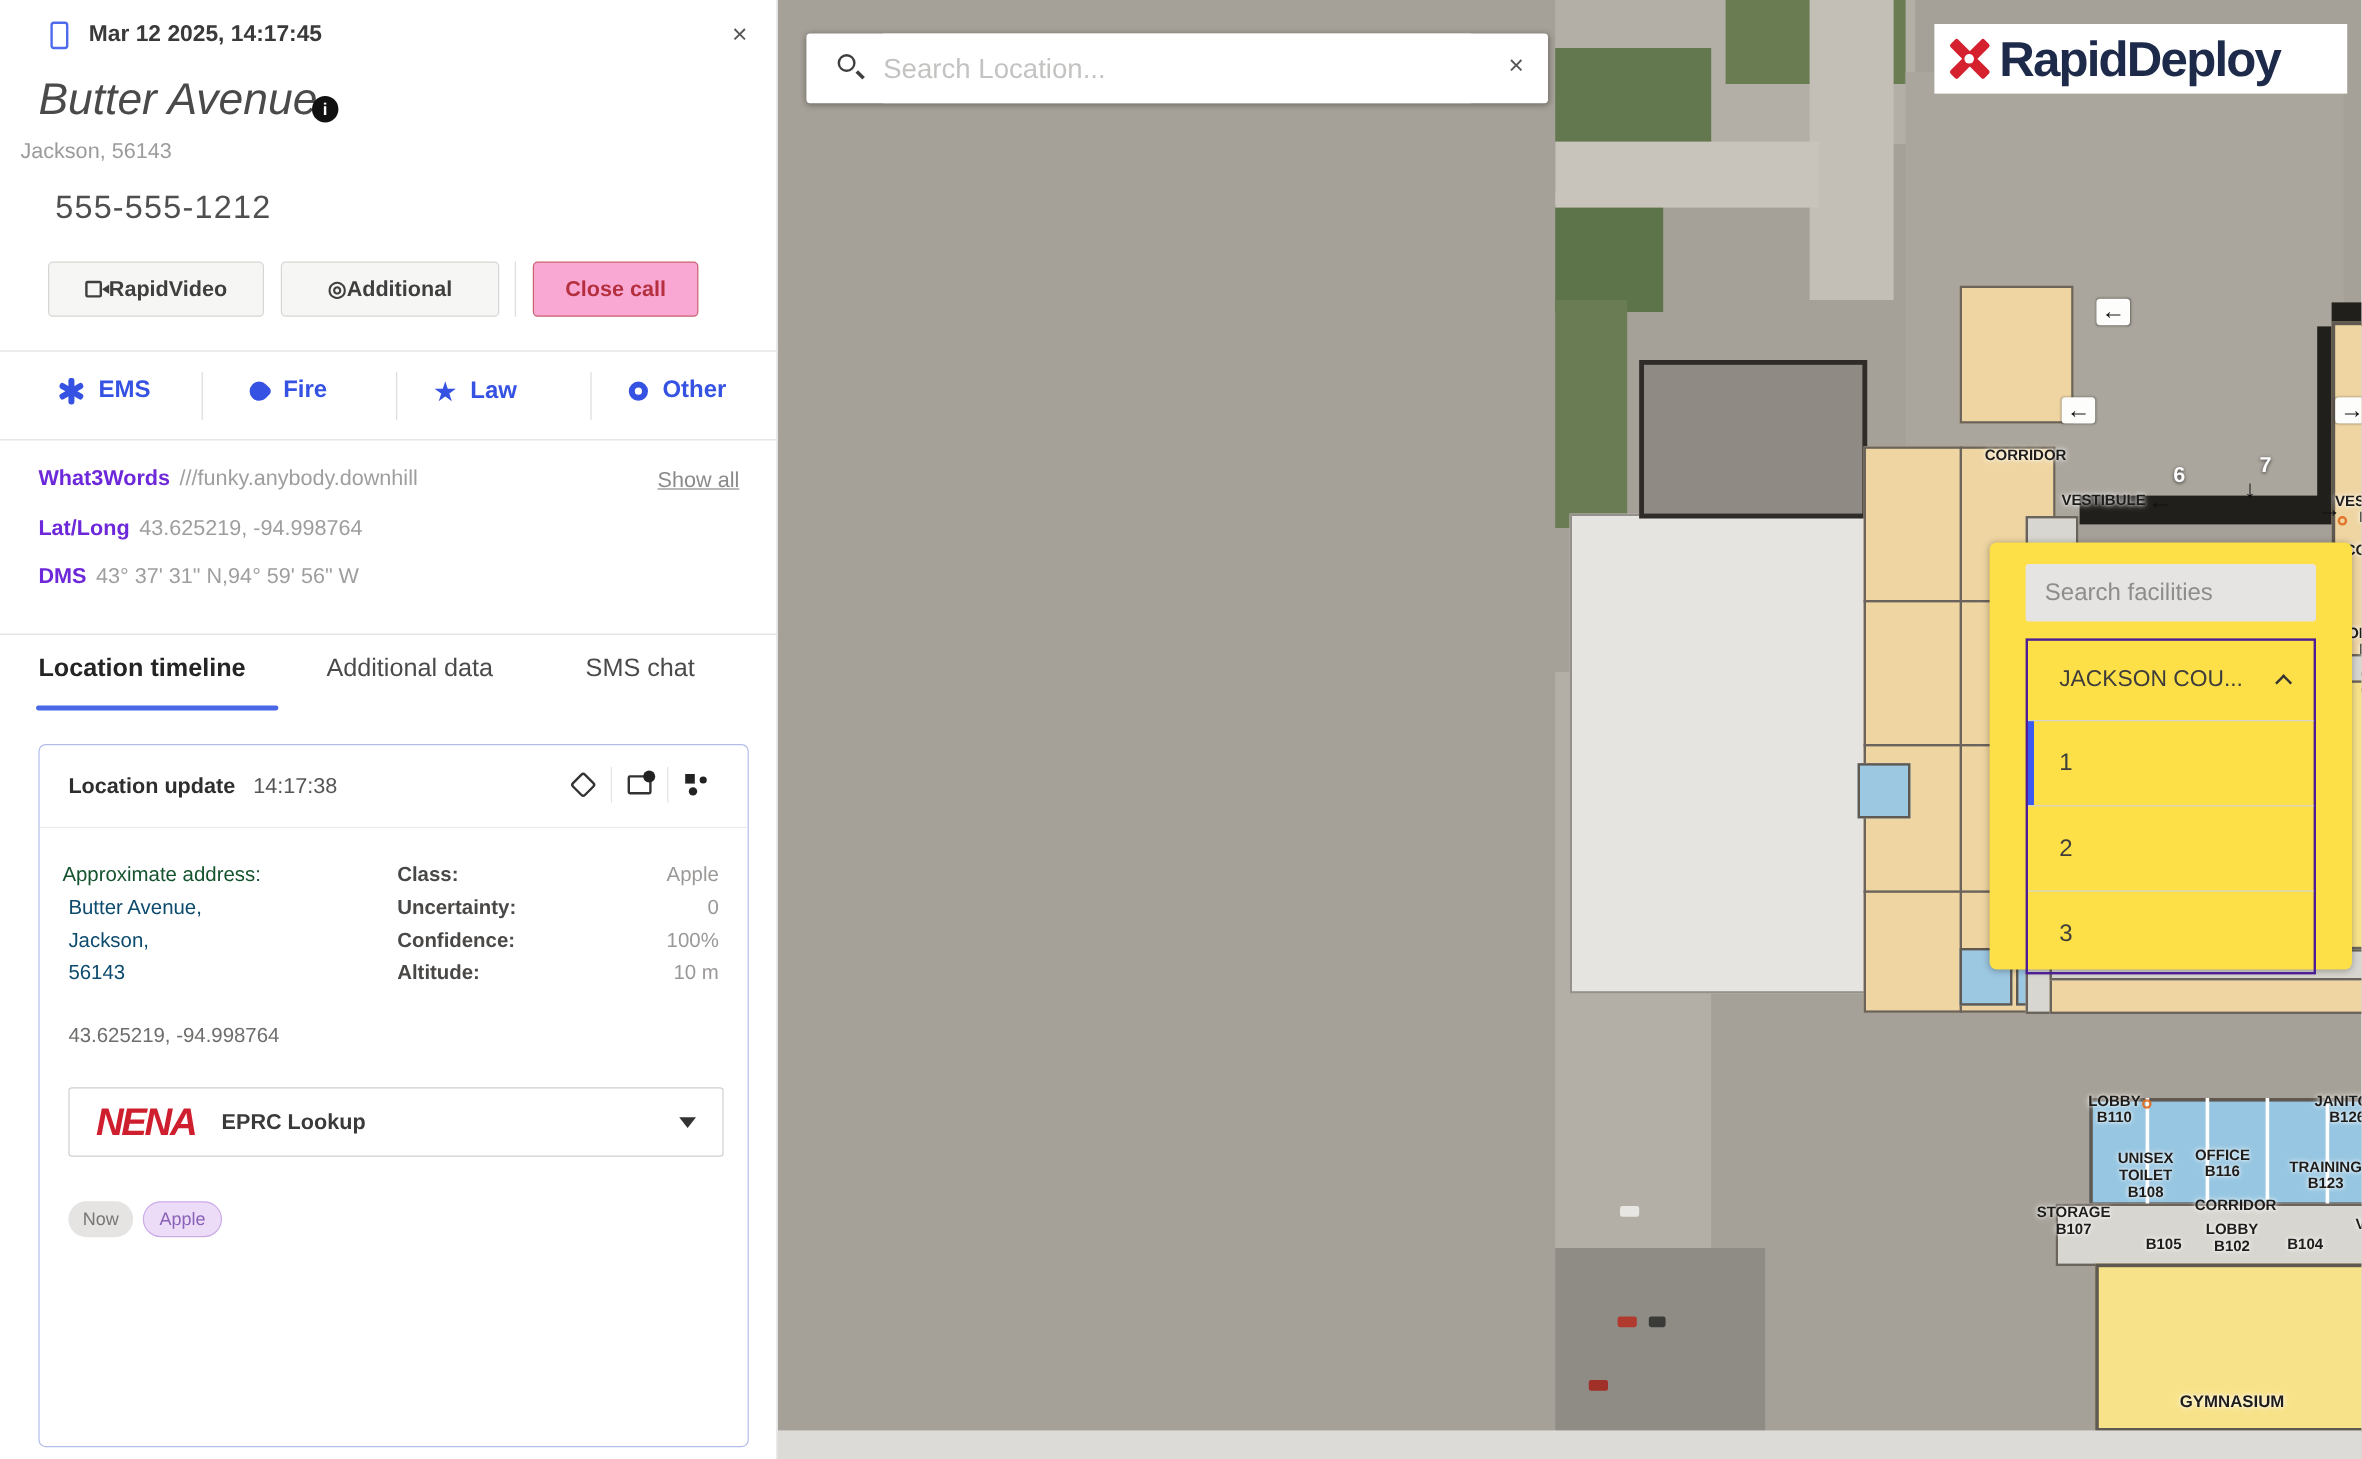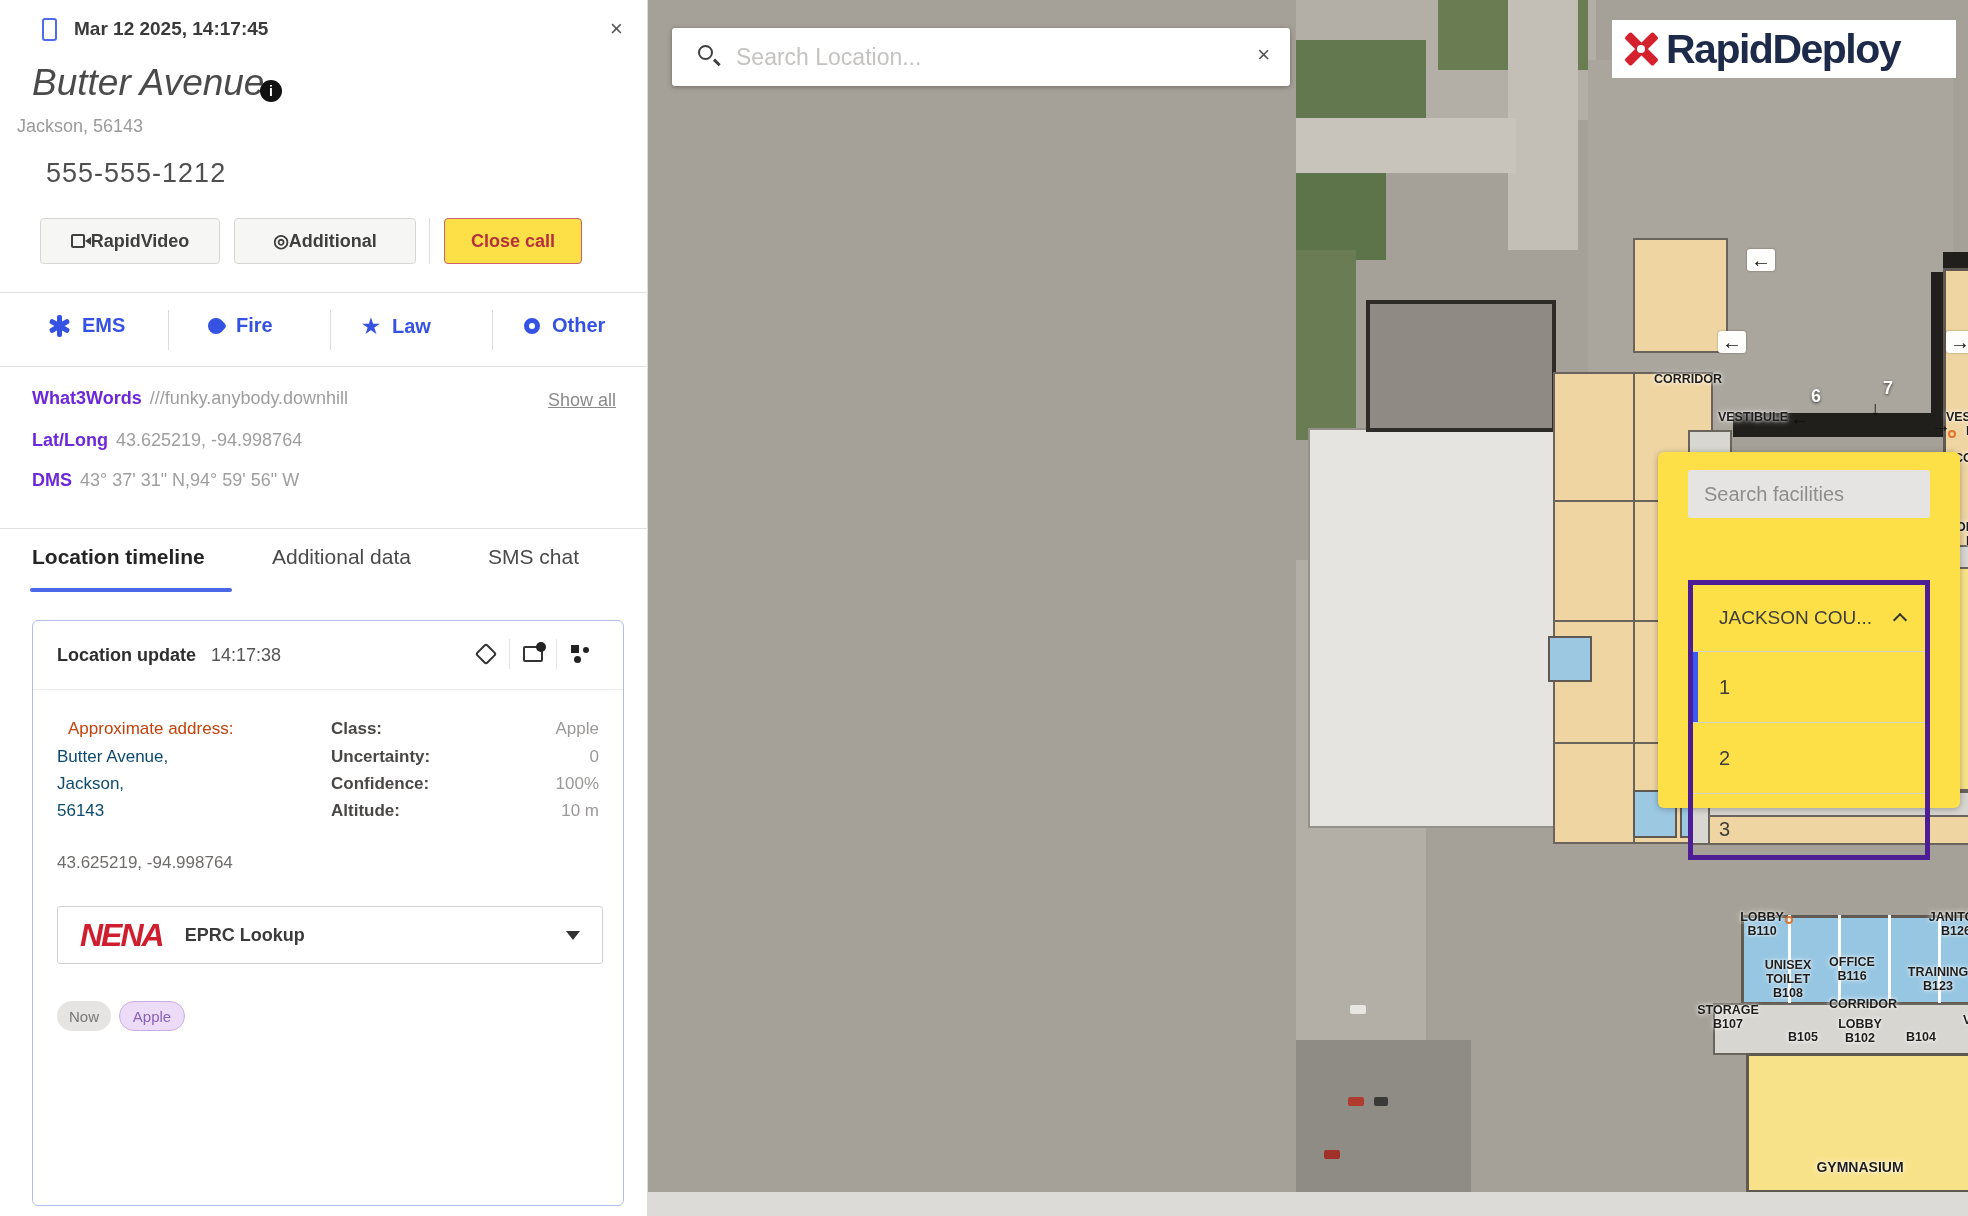--- a/index.html
+++ b/index.html
@@ -18,21 +18,21 @@
   .info-icon { position:absolute; left:260px; top:80px; width:22px; height:22px; background:#111;
                color:#fff; border-radius:50%; font-size:14px; font-weight:bold; text-align:center; line-height:22px; }
   .caller-loc { position:absolute; left:17px; top:116px; font-size:18px; color:#9b9b9b; }
   .caller-phone { position:absolute; left:46px; top:158px; font-size:27px; color:#4f4f4f; letter-spacing:1px; }
 
   .btn { position:absolute; top:218px; height:46px; background:#f6f6f4; border:1px solid #d6d6d4;
          border-radius:4px; font-size:18px; font-weight:bold; color:#3f3f3f;
          display:flex; align-items:center; justify-content:center; cursor:pointer; }
   #btn-video { left:40px; width:180px; }
   #btn-locate { left:234px; width:182px; }
-  #btn-close-call { left:444px; width:138px; background:#fde047; border:1.5px solid #c9606e; color:#b5303f; }
+  #btn-close-call { left:444px; width:138px; background:#f9a8d4; border:1.5px solid #c9606e; color:#b5303f; }
   .btn-sep { position:absolute; left:429px; top:218px; width:1px; height:46px; background:#ddd; }
   .cam-icon { position:relative; width:20px; height:14px; }
   .cam-body { position:absolute; left:0; top:0; width:14px; height:14px; border:2px solid #3f3f3f; border-radius:2px; }
   .cam-lens { position:absolute; right:0; top:3px; width:0; height:0;
               border-top:4px solid transparent; border-bottom:4px solid transparent; border-right:6px solid #3f3f3f; }
   .pin-icon { font-size:18px; color:#3f3f3f; }
 
   .hdiv { position:absolute; left:0; width:648px; height:1px; background:#e1e1e1; }
 
   .svc-row { position:absolute; left:0; top:300px; width:648px; height:60px; }
@@ -65,21 +65,21 @@
   .lc-isep { width:1px; height:30px; background:#e4e4e4; }
   .ic-directions { width:16px; height:16px; border:2px solid #333; transform:rotate(45deg); border-radius:3px; }
   .ic-map { position:relative; width:20px; height:16px; border:2px solid #333; border-radius:2px; }
   .ic-map i { position:absolute; right:-5px; top:-6px; width:10px; height:10px; background:#222; border-radius:50%; }
   .ic-route { position:relative; width:18px; height:18px; }
   .ic-route i { position:absolute; background:#222; }
   .ic-route i:nth-child(1){ left:0; top:0; width:8px; height:8px; }
   .ic-route i:nth-child(2){ right:0; top:2px; width:6px; height:6px; border-radius:50%; }
   .ic-route i:nth-child(3){ left:3px; bottom:0; width:7px; height:7px; border-radius:50%; }
   .lc-div { position:absolute; left:0; top:68px; width:100%; height:1px; background:#ececec; }
-  .addr-label { position:absolute; left:35px; top:98px; font-size:17px; color:#c2410c; }
+  .addr-label { position:absolute; left:19px; top:98px; font-size:17px; color:#14532d; }
   .addr-line { position:absolute; left:24px; font-size:17px; color:#0c4a6e; }
   .fld-label { position:absolute; left:298px; font-size:17px; font-weight:bold; color:#4a4846; }
   .fld-value { position:absolute; right:24px; font-size:17px; color:#9b9998; text-align:right; }
   .lc-coords { position:absolute; left:24px; top:232px; font-size:17px; color:#6f6d6b; }
   .eprc { position:absolute; left:24px; top:285px; width:546px; height:58px; border:1px solid #d2d0ce;
           border-radius:3px; display:flex; align-items:center; cursor:pointer; }
   .nena { margin-left:22px; font-size:32px; font-weight:800; font-style:italic; color:#cf1f2e; letter-spacing:-2px; }
   .eprc-label { margin-left:22px; font-size:18px; font-weight:bold; color:#3a3a3a; }
   .eprc-caret { position:absolute; right:22px; width:0; height:0; border-left:7px solid transparent;
                 border-right:7px solid transparent; border-top:9px solid #333; }
@@ -129,21 +129,21 @@
   .logo-x i:nth-child(1){ transform:rotate(45deg);} .logo-x i:nth-child(2){ transform:rotate(-45deg);}
   .logo-x b { position:absolute; left:17px; top:16px; width:8px; height:8px; background:#fff; border-radius:50%; }
   .logo-text { font-size:41px; font-weight:bold; color:#1d2a4a; letter-spacing:-1.5px; margin-left:6px; }
 
   #fac-panel { position:absolute; left:1658px; top:452px; width:302px; height:356px; background:#fde047;
                border-radius:6px; box-shadow:0 1px 6px rgba(0,0,0,.3); z-index:20; }
   #fac-search { position:absolute; left:30px; top:18px; width:242px; height:48px; background:#e6e4e2;
                 border:0; outline:none; border-radius:3px; padding-left:16px; font-size:20px; color:#6f6d6b;
                 font-family:"Liberation Sans",sans-serif; }
   #fac-search::placeholder { color:#8f8d8b; }
-  #fac-list { position:absolute; left:30px; top:80px; width:242px; height:280px; border:5px solid #4c1d95;margin-top:48px; }
+  #fac-list { position:absolute; left:30px; top:80px; width:242px; height:280px; border:2px solid #4c1d95; }
   #fac-head { position:relative; height:66px; line-height:66px; padding-left:26px; font-size:19px;
               color:#3f3d3b; cursor:pointer; }
   .chev-up { position:absolute; right:20px; top:30px; width:10px; height:10px;
              border-left:2.5px solid #333; border-top:2.5px solid #333; transform:rotate(45deg); }
   .fac-row { position:relative; height:71px; line-height:71px; padding-left:26px; font-size:20px;
              color:#3f3d3b; border-top:1px solid #d5d3d1; cursor:pointer; }
   .fac-row.sel::before { content:""; position:absolute; left:0; top:0; width:5px; height:100%; background:#3b5bf0; }
   #bottom-strip { position:absolute; left:648px; top:1192px; width:1320px; height:24px; background:#dcdbd7; z-index:16; }
 </style>
 </head>

